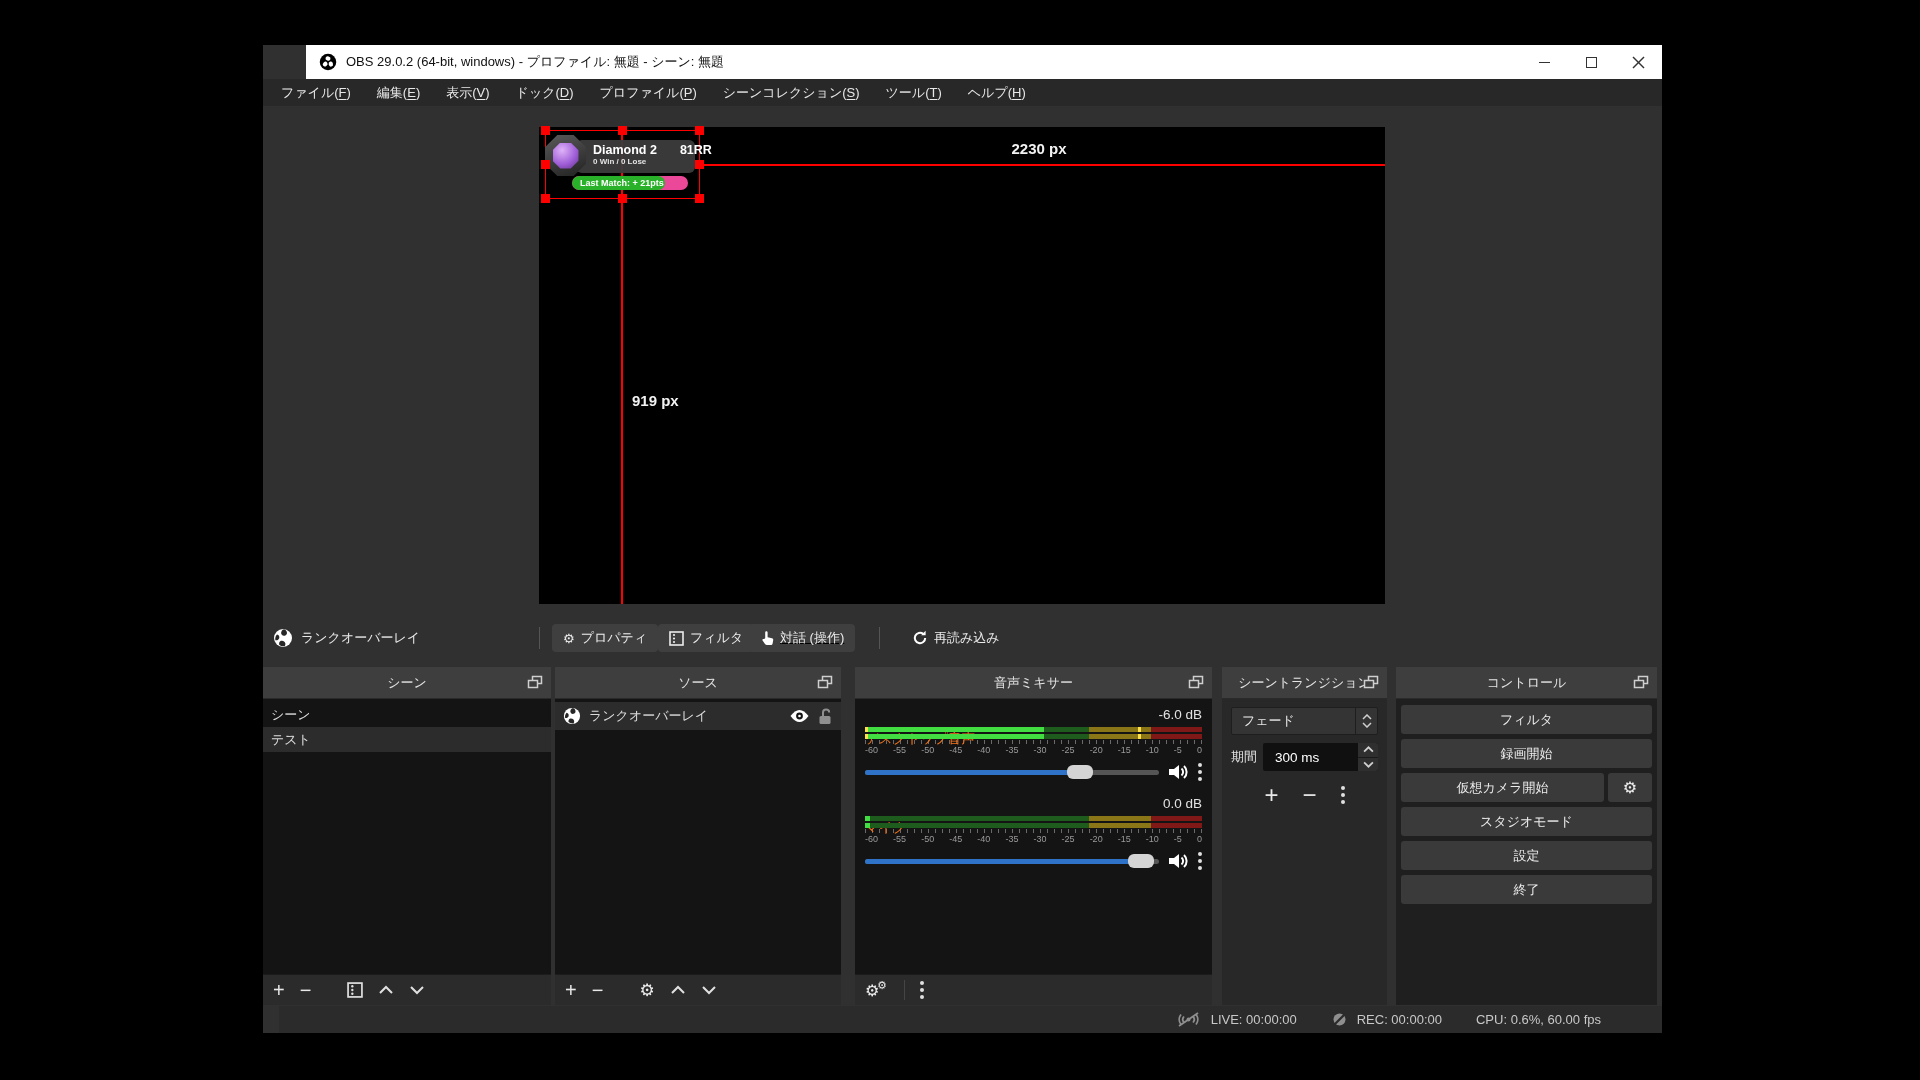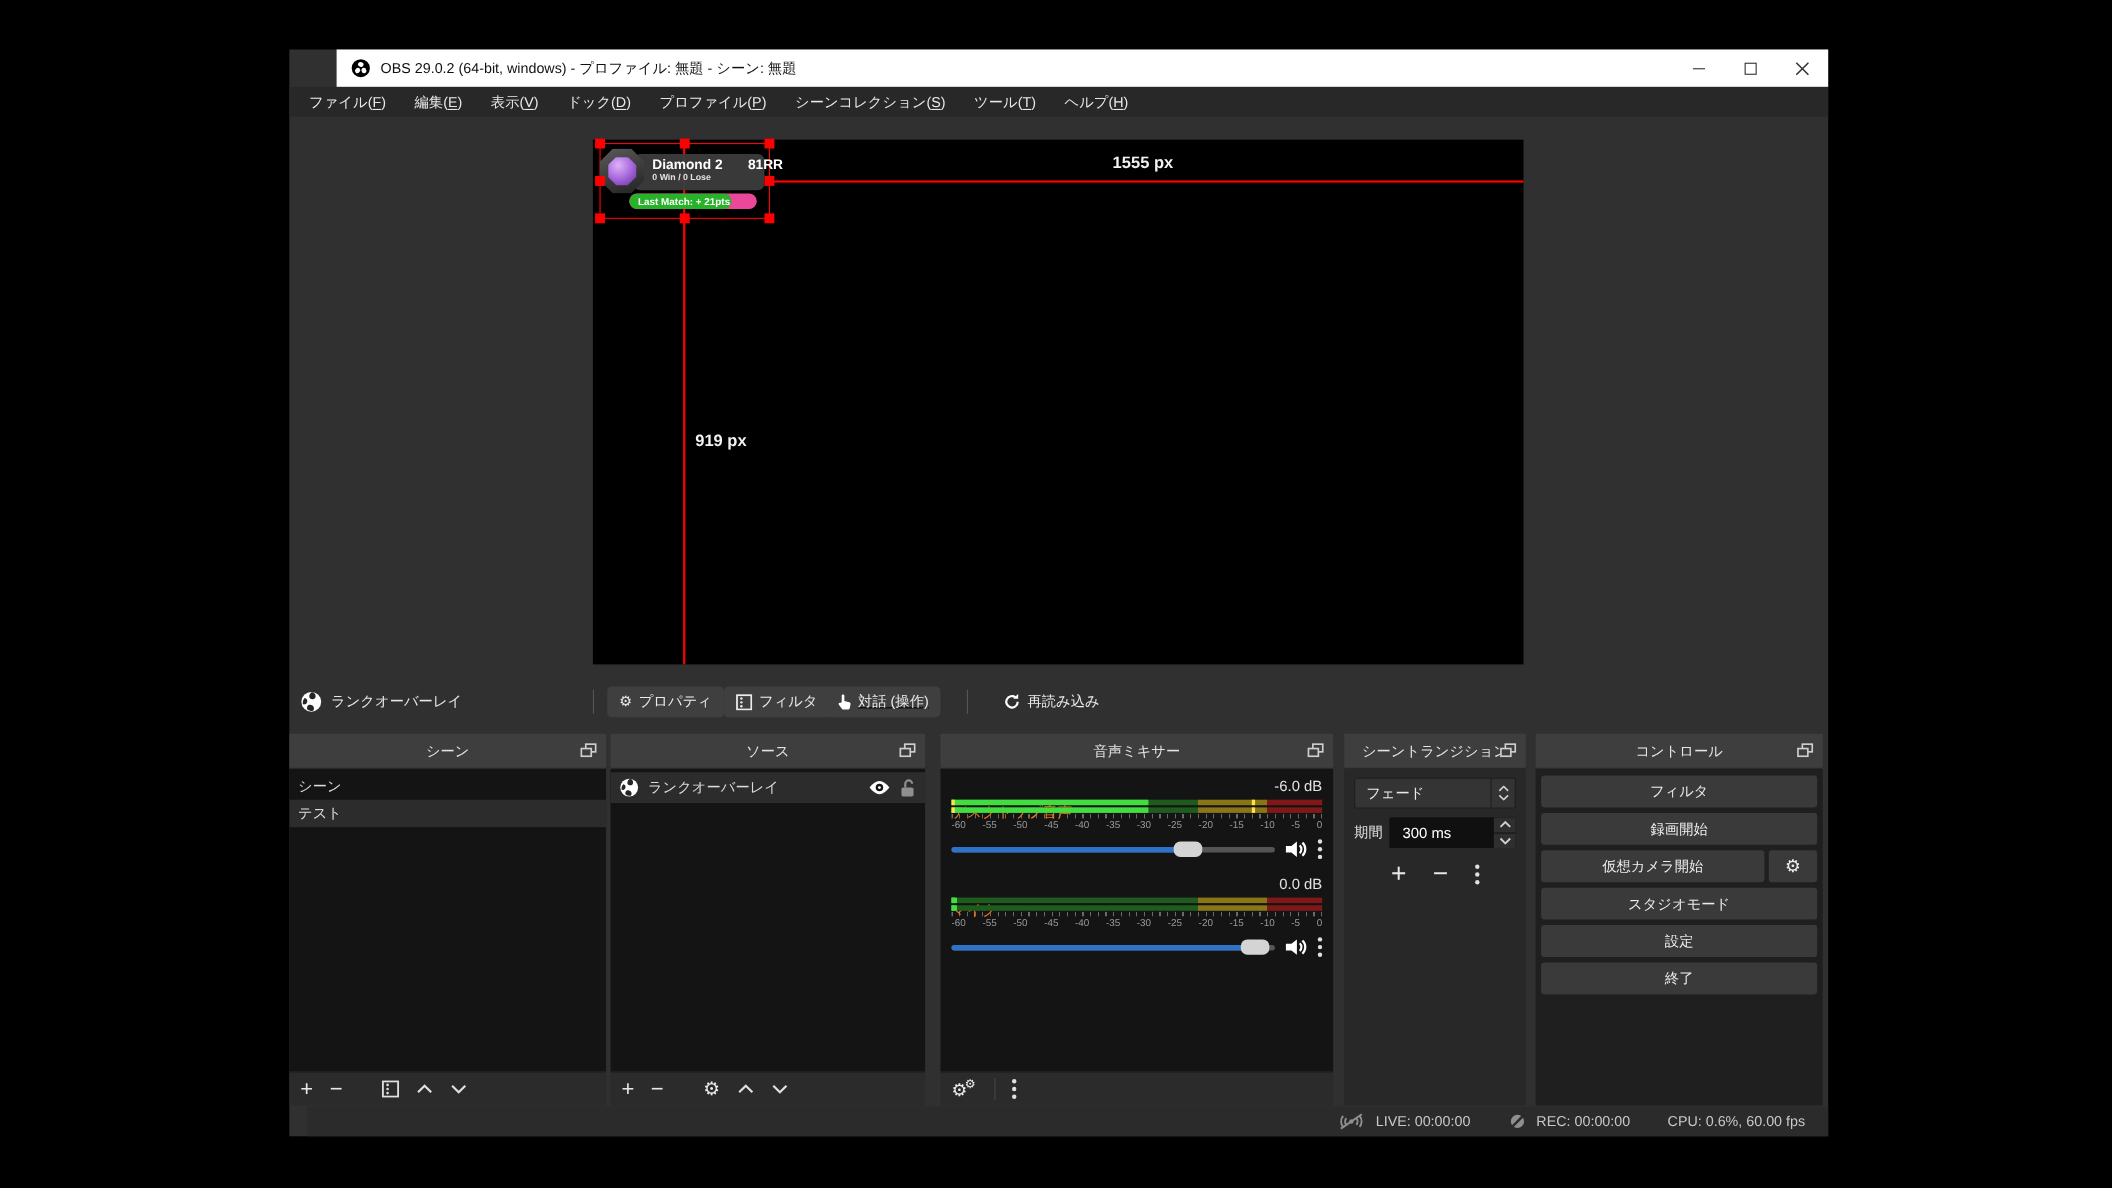--- a/index.html
+++ b/index.html
@@ -115,21 +115,21 @@
   .spin-arrows div + div{border-top:1px solid #1a1a1a;}
   .trans-btnrow{display:flex;justify-content:center;align-items:center;gap:24px;margin-top:12px;}
 
   
   .ctrl-body{background:#1f1f1f;padding:6px 5px 0 5px;display:flex;flex-direction:column;gap:5px;}
   .ctrl-row{display:flex;gap:4px;}
   .ctl-btn{flex:1;height:29px;background:#3a3a3a;border-radius:3px;display:flex;align-items:center;justify-content:center;font-size:13px;color:#ececec;cursor:default;white-space:nowrap;}
   .ctl-gear{flex:0 0 44px;}
 
   
-  .statusbar{position:absolute;left:16px;bottom:0;right:0;height:27px;background:#2b2b2b;display:flex;align-items:center;justify-content:flex-end;padding-right:21px;gap:9px;}
+  .statusbar{position:absolute;left:16px;bottom:0;right:0;height:27px;background:#2b2b2b;display:flex;align-items:center;justify-content:flex-end;padding-right:61px;gap:9px;}
   .status-text{font-size:13px;color:#c8c8c8;white-space:nowrap;}
   .status-gap{width:16px;}
 </style>
 </head>
 <body>
 
 <div class="stage">
   <div class="window">
 
     <div class="titlebar">
@@ -165,21 +165,21 @@
       <div class="menu-item">ドック(<u>D</u>)</div>
       <div class="menu-item">プロファイル(<u>P</u>)</div>
       <div class="menu-item">シーンコレクション(<u>S</u>)</div>
       <div class="menu-item">ツール(<u>T</u>)</div>
       <div class="menu-item">ヘルプ(<u>H</u>)</div>
     </div>
 
     <div class="canvas">
       <div class="v-guide"></div>
       <div class="h-guide"></div>
-      <div class="guide-label gl-w">1555 px</div>
+      <div class="guide-label gl-w">2230 px</div>
       <div class="guide-label gl-h">919 px</div>
 
       <div class="source-box">
         <div class="handle h-tl"></div>
         <div class="handle h-tc"></div>
         <div class="handle h-tr"></div>
         <div class="handle h-ml"></div>
         <div class="handle h-mr"></div>
         <div class="handle h-bl"></div>
         <div class="handle h-bc"></div>

